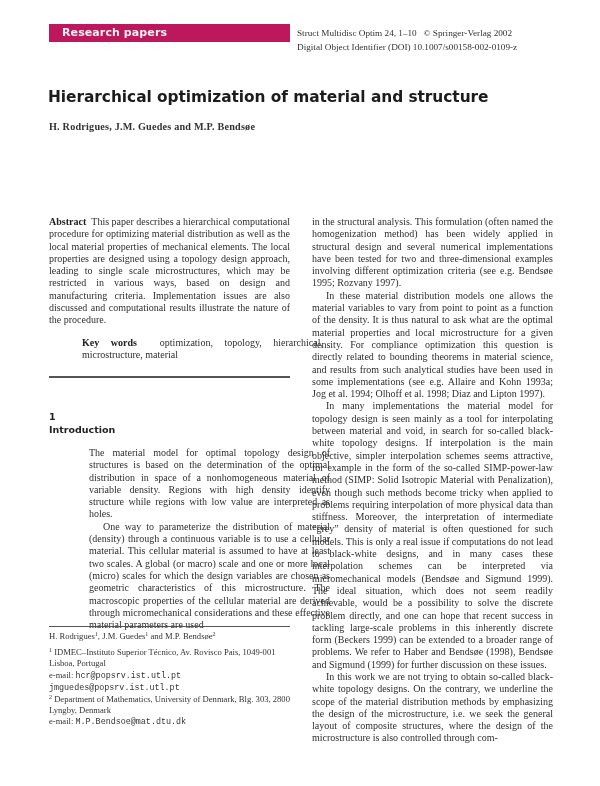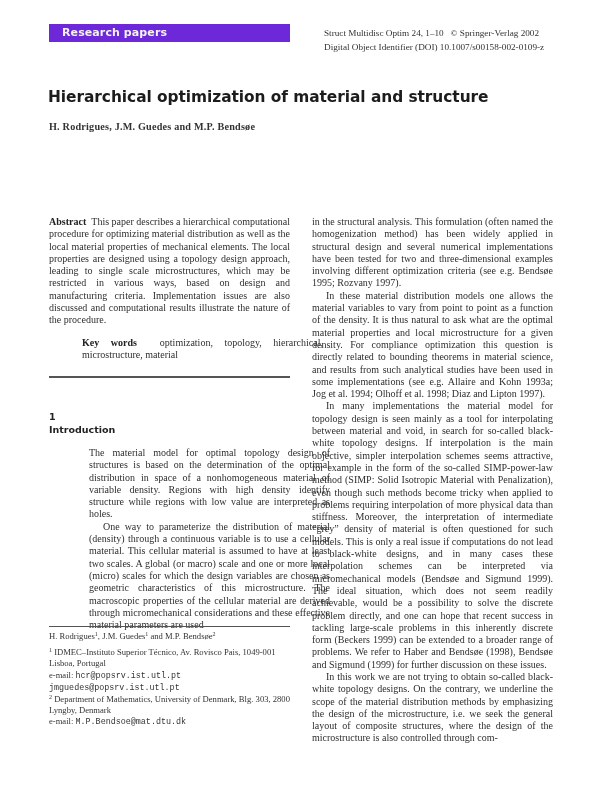--- a/index.html
+++ b/index.html
@@ -2,29 +2,29 @@
 <html><head>
 <meta charset="utf-8">
 <style>
   html, body { margin: 0; padding: 0; }
   body {
     width: 600px; height: 786px; background: #ffffff; position: relative; overflow: hidden;
     font-family: "DejaVu Serif", "Liberation Serif", serif; color: #2a2a2a;
   }
   .abs { position: absolute; }
   .bar {
-    left: 49px; top: 24px; width: 241px; height: 18px; background: #6d28d9;
+    left: 49px; top: 24px; width: 241px; height: 18px; background: #be185d;
   }
   .bar span {
     position: absolute; left: 13px; top: 2px;
     font-family: "DejaVu Sans", "Liberation Sans", sans-serif; font-weight: bold;
     font-size: 11px; color: #f2f2f2; letter-spacing: 0.1px;
   }
   .journal {
-    left: 324px; top: 26px; font-size: 7.6px; line-height: 14px; color: #333; white-space: nowrap;
+    left: 297px; top: 26px; font-size: 7.6px; line-height: 14px; color: #333; white-space: nowrap;
     font-family: "Liberation Serif", serif; font-size: 9.2px;
   }
   .title {
     left: 48px; top: 88px; font-family: "DejaVu Sans", "Liberation Sans", sans-serif;
     font-weight: bold; font-size: 15.4px; color: #1c1c1c; white-space: nowrap; letter-spacing: -0.05px;
   }
   .authors {
     left: 49px; top: 121px; font-family: "Liberation Serif", serif; font-weight: bold;
     font-size: 10.2px; color: #333; white-space: nowrap; letter-spacing: 0.2px;
   }

